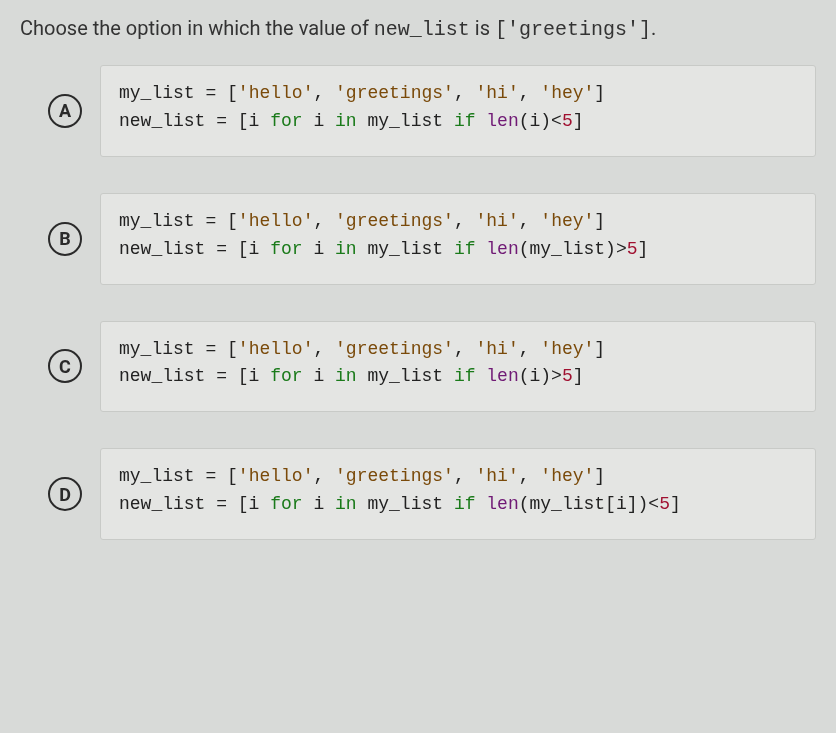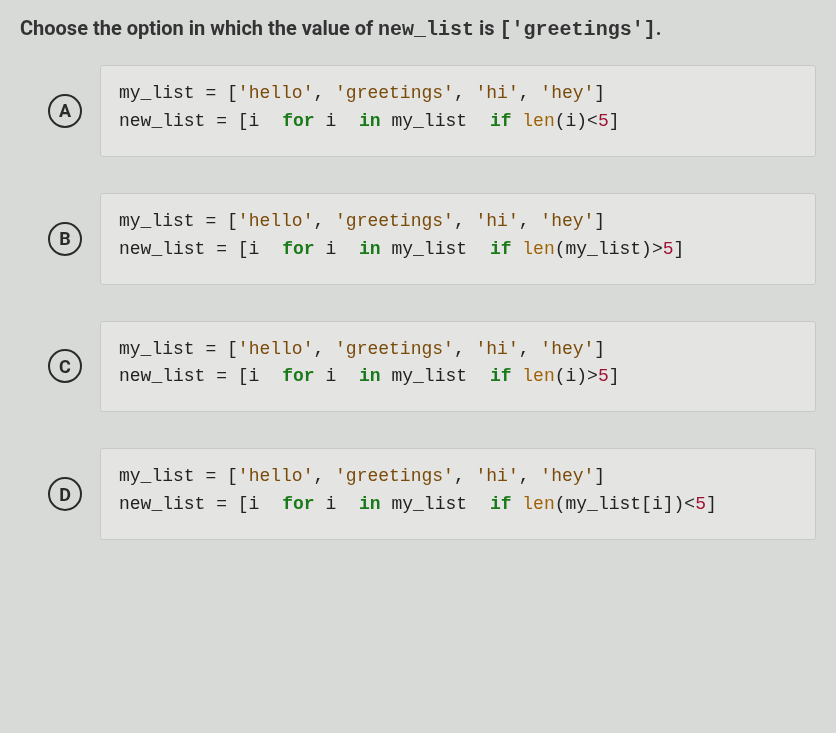--- a/index.html
+++ b/index.html
@@ -13,21 +13,21 @@
       background: #d8dad8;
       font-family: -apple-system, BlinkMacSystemFont, "Segoe UI", Roboto, sans-serif;
       padding: 16px 20px;
       color: #2a2a2a;
       overflow: hidden;
     }
     .question {
       font-size: 20px;
       color: #333;
       margin-bottom: 24px;
-      font-weight: 700;
+      font-weight: 400;
     }
     .question .var {
       font-family: "Courier New", monospace;
     }
     .options {
       display: flex;
       flex-direction: column;
       gap: 36px;
       padding-left: 28px;
     }
@@ -57,24 +57,24 @@
       border: 1px solid #c8cac7;
       border-radius: 3px;
       padding: 14px 18px 20px 18px;
       font-family: "Courier New", Courier, monospace;
       font-size: 18px;
       line-height: 1.55;
       color: #222;
       white-space: pre;
       overflow-x: auto;
     }
-    .kw { color: #1a7a1a; font-weight: 700; margin-left: 12px; }
+    .kw { color: #1a7a1a; font-weight: 400; }
     .num { color: #a01030; }
     .str { color: #7a4a0a; }
-    .fn { color: #a16207; }
+    .fn { color: #701a75; }
   </style>
 </head>
 <body>
 
 <div class="question">
   <span>Choose the option in which the value of </span><span class="var">new_list</span><span> is </span><span class="var">['greetings']</span><span>.</span>
 </div>
 
 <div class="options">
 

